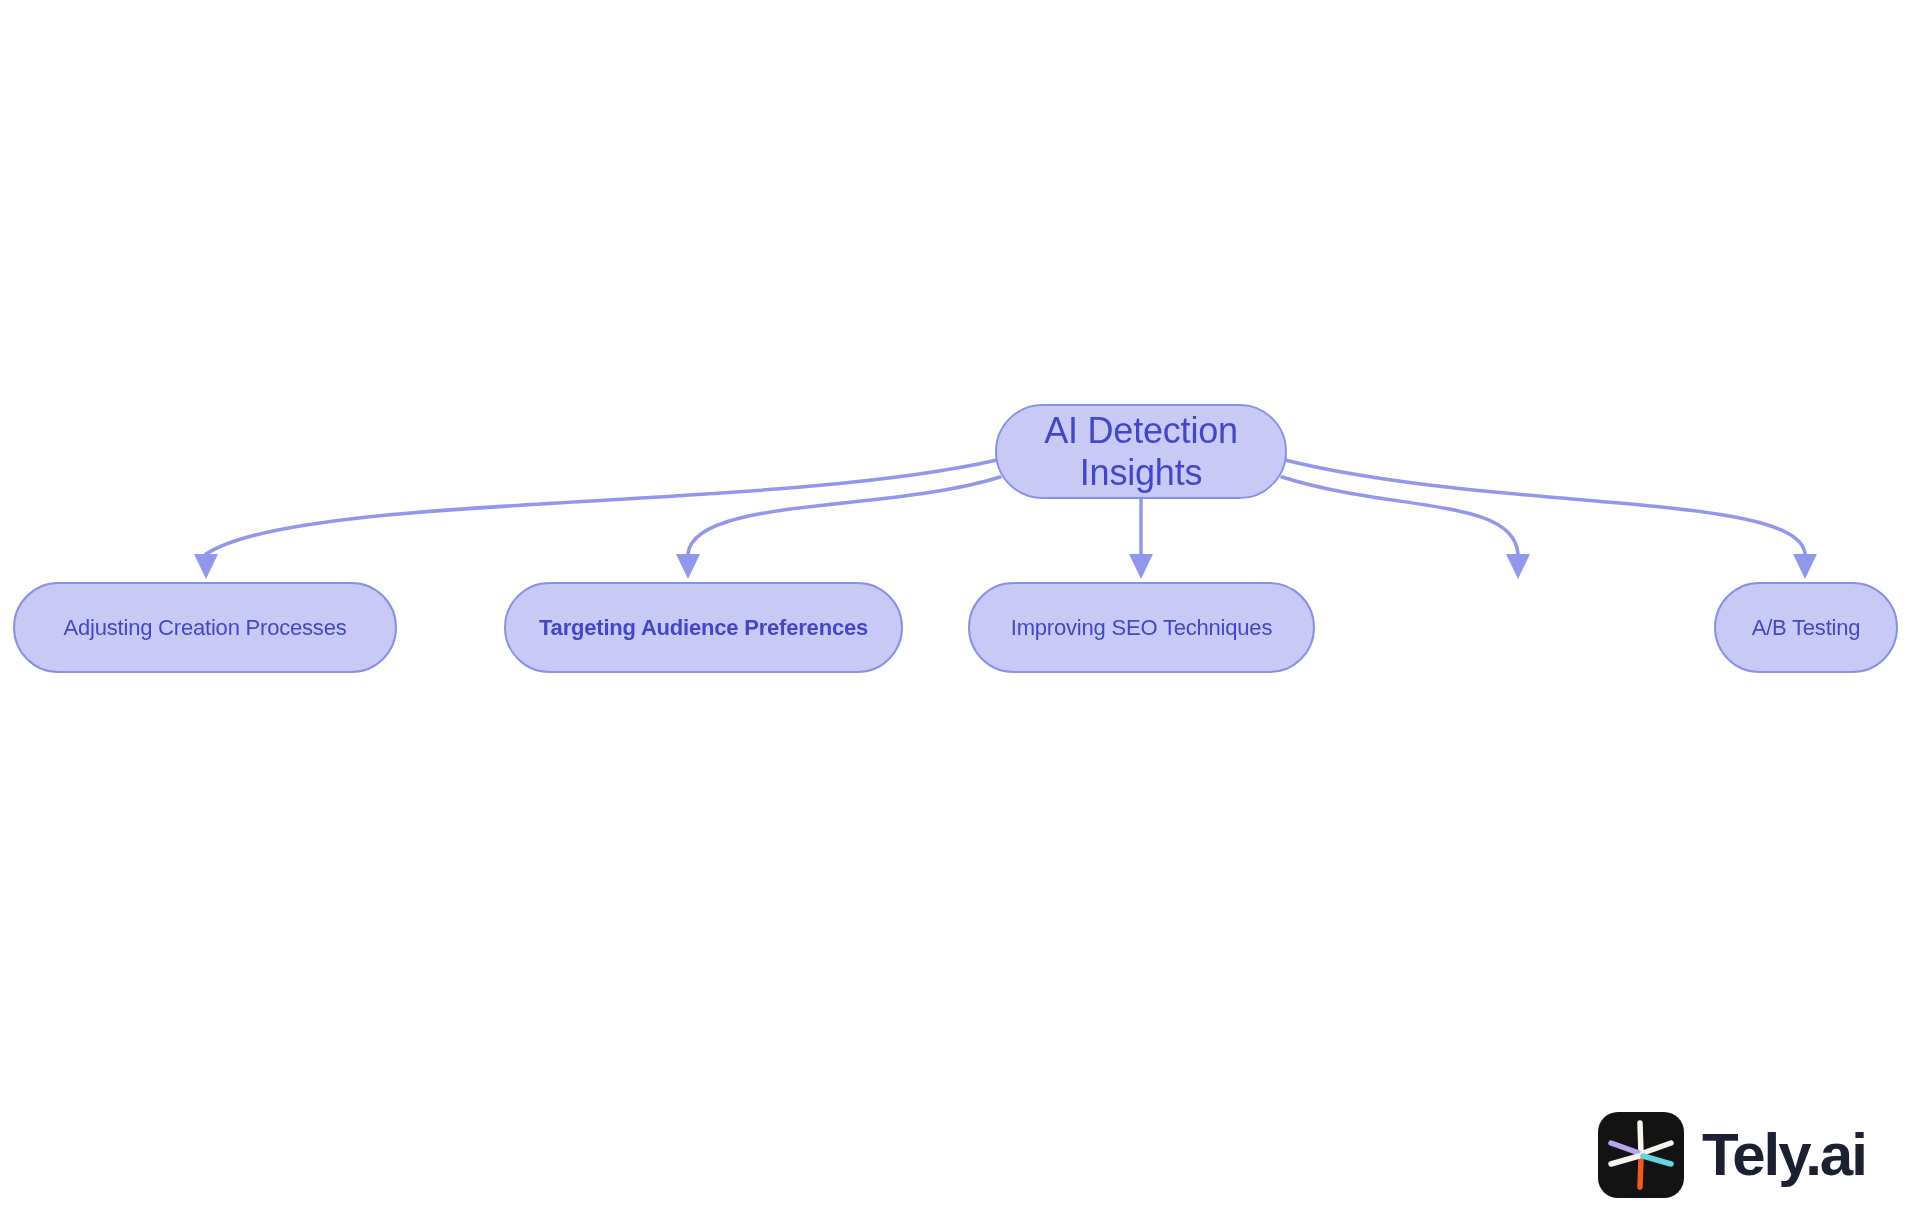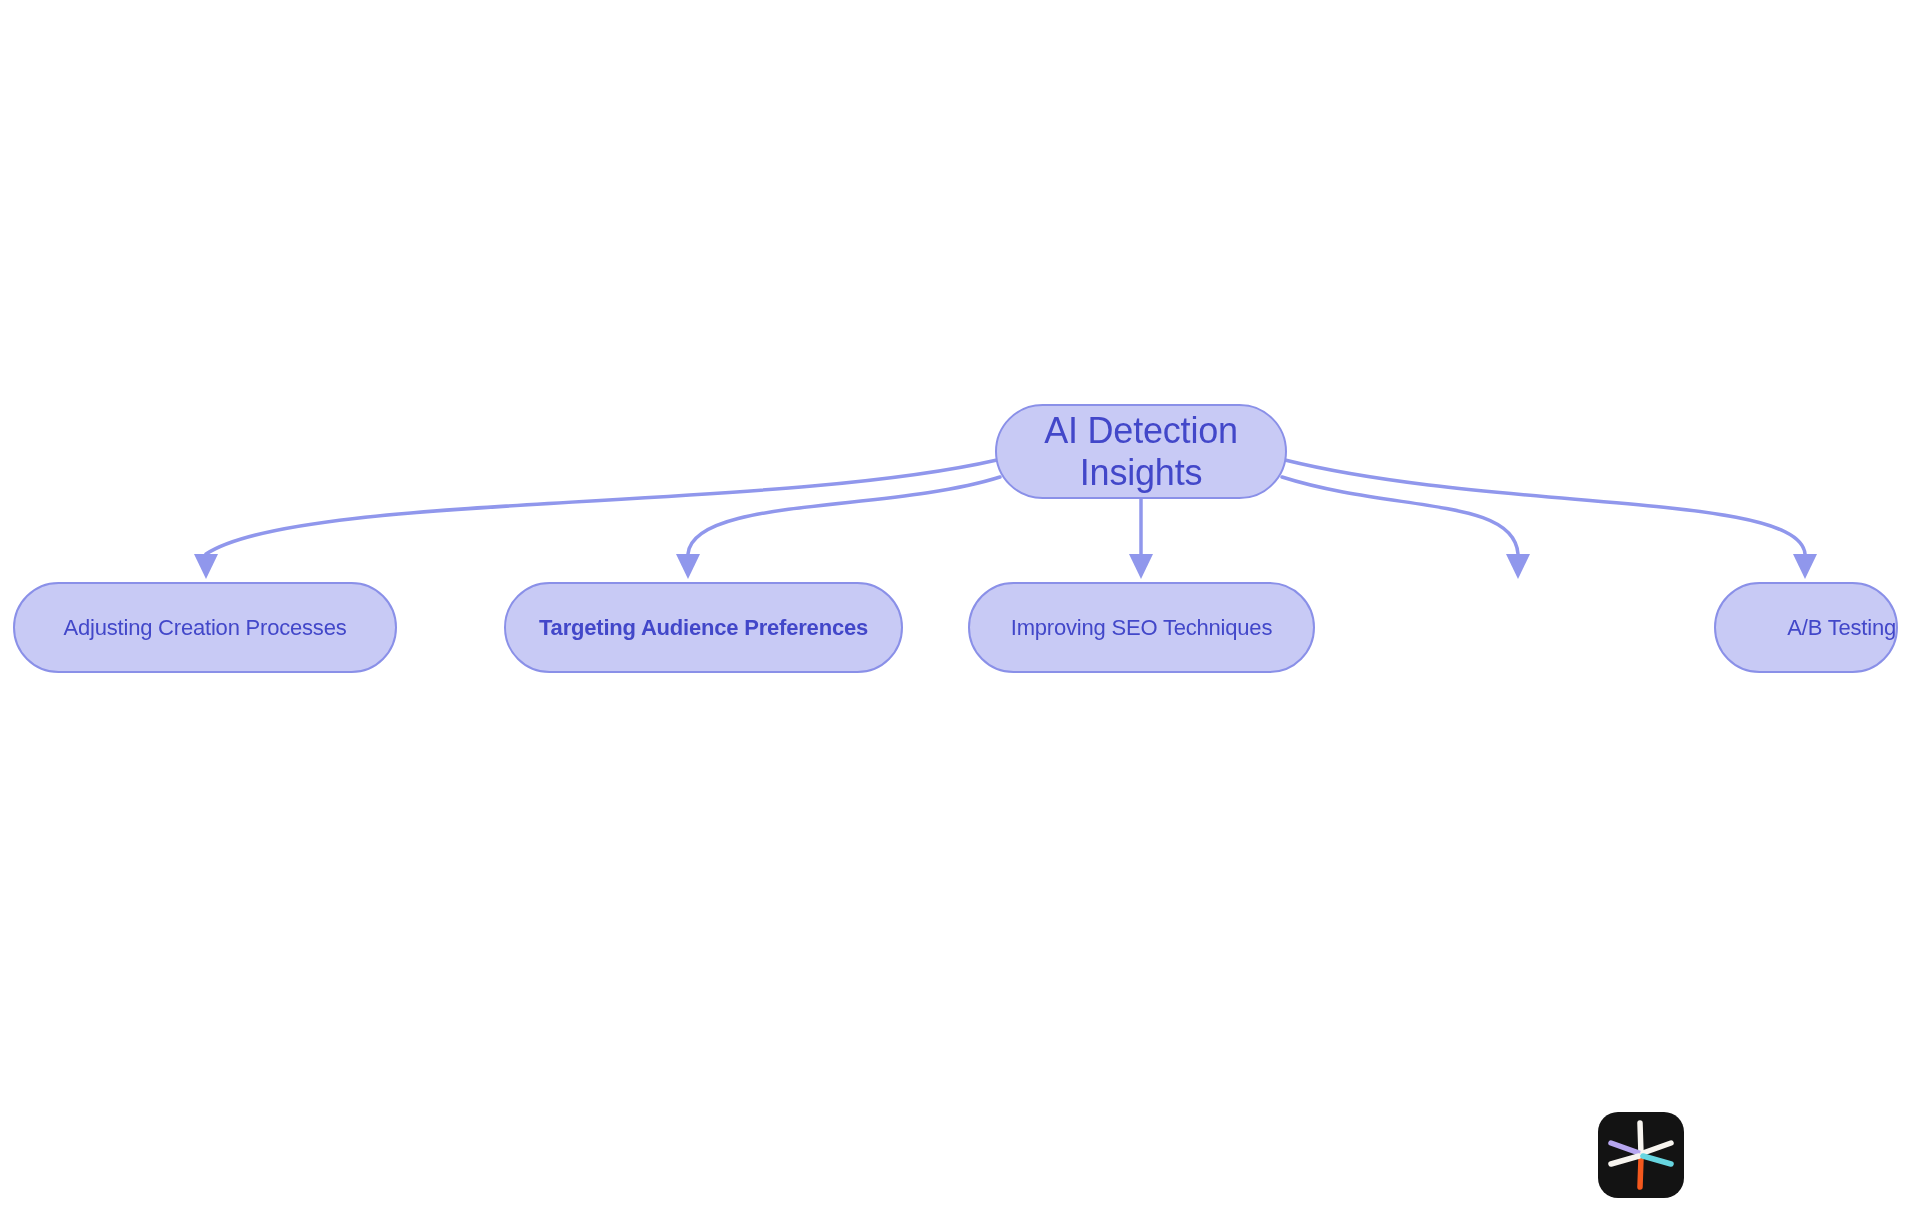--- a/index.html
+++ b/index.html
@@ -52,21 +52,21 @@
   }
   .node-child {
     top: 582px; height: 91px;
     font-size: 22px;
     border-radius: 46px;
   }
   .node-c1 { left: 13px;   width: 384px; }
   .node-c2 { left: 504px;  width: 399px; font-weight: bold; }
   .node-c3 { left: 968px;  width: 347px; }
   .node-c4 { left: 1400px; width: 236px; }
-  .node-c5 { left: 1714px; width: 184px; justify-content: flex-end; }
+  .node-c5 { left: 1714px; width: 184px; }
   .logo {
     position: absolute;
     left: 1598px;
     top: 1112px;
     display: flex;
     align-items: center;
     gap: 18px;
   }
   .logo-icon { width: 86px; height: 86px; display: block; }
   .logo-text {
@@ -120,15 +120,16 @@
   <div class="logo">
     <svg class="logo-icon" viewBox="0 0 86 86" xmlns="http://www.w3.org/2000/svg">
       <rect x="0" y="0" width="86" height="86" rx="20" fill="#131313"></rect>
       <line x1="43" y1="42" x2="42" y2="11" stroke="#f7f4ef" stroke-width="5.5" stroke-linecap="round"></line>
       <line x1="43" y1="46" x2="42" y2="75" stroke="#f4581d" stroke-width="5.5" stroke-linecap="round"></line>
       <line x1="41" y1="41" x2="13" y2="31" stroke="#b7a6ef" stroke-width="5.5" stroke-linecap="round"></line>
       <line x1="41" y1="44" x2="13" y2="52" stroke="#f7f4ef" stroke-width="5.5" stroke-linecap="round"></line>
       <line x1="45" y1="41" x2="73" y2="31" stroke="#f7f4ef" stroke-width="5.5" stroke-linecap="round"></line>
       <line x1="45" y1="44" x2="73" y2="52" stroke="#67d5e0" stroke-width="5.5" stroke-linecap="round"></line>
     </svg>
+    <span class="logo-text">Tely.ai</span>
   </div>
 
 </div>
 
 </body></html>

